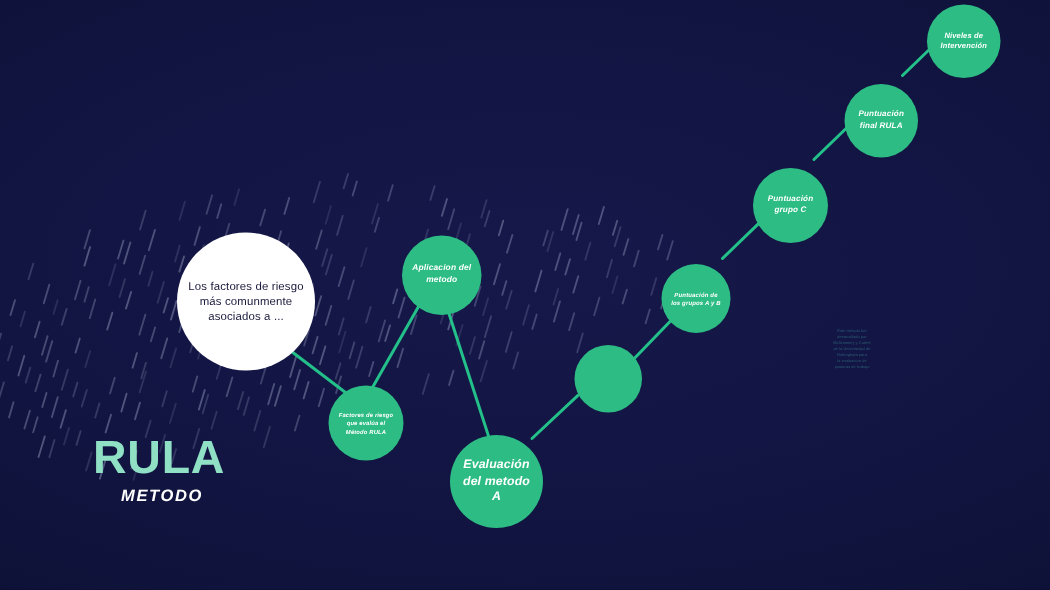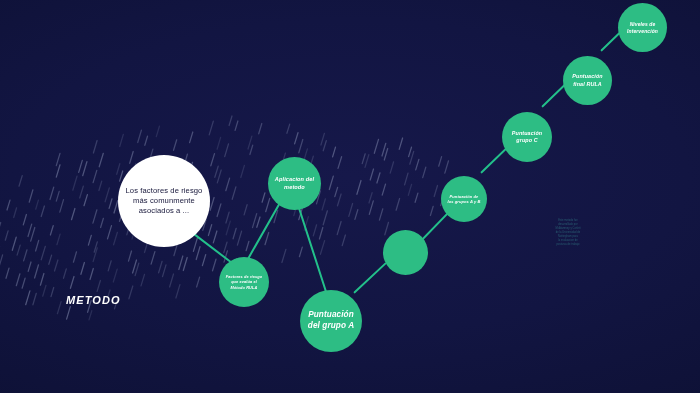--- a/index.html
+++ b/index.html
@@ -353,40 +353,41 @@
       <div class="node white" style="left: 118px; top: 155px; width: 92px; height: 92px; background: rgb(255, 255, 255);">
         <span class="node-label" style="font-size: 7.6px;">Los factores de riesgo más comunmente asociados a ...</span>
       </div>
       <div class="node green" style="left: 219px; top: 257px; width: 50px; height: 50px; background: rgb(45, 189, 132);">
         <span class="node-label" style="font-size: 3.9px;">Factores de riesgo que evalúa el Método RULA</span>
       </div>
       <div class="node green" style="left: 268px; top: 157px; width: 53px; height: 53px; background: rgb(45, 189, 132);">
         <span class="node-label" style="font-size: 5.6px;">Aplicacion del metodo</span>
       </div>
       <div class="node green" style="left: 300px; top: 290px; width: 62px; height: 62px; background: rgb(45, 189, 132);">
-        <span class="node-label" style="font-size: 8.2px;">Puntuación del grupo A</span>
+        <span class="node-label" style="font-size: 8.2px;">Evaluación del metodo A</span>
       </div>
       <div class="node green" style="left: 383px; top: 230px; width: 45px; height: 45px; background: rgb(45, 189, 132);">
         <span class="node-label" style="font-size: 5px;"></span>
       </div>
       <div class="node green" style="left: 441px; top: 176px; width: 46px; height: 46px; background: rgb(45, 189, 132);">
         <span class="node-label" style="font-size: 4px;">Puntuación de los grupos A y B</span>
       </div>
       <div class="node green" style="left: 502px; top: 112px; width: 50px; height: 50px; background: rgb(45, 189, 132);">
         <span class="node-label" style="font-size: 5.4px;">Puntuación grupo C</span>
       </div>
       <div class="node green" style="left: 563px; top: 56px; width: 49px; height: 49px; background: rgb(45, 189, 132);">
         <span class="node-label" style="font-size: 5.4px;">Puntuación final RULA</span>
       </div>
       <div class="node green" style="left: 618px; top: 3px; width: 49px; height: 49px; background: rgb(45, 189, 132);">
         <span class="node-label" style="font-size: 5px;">Niveles de Intervención</span>
       </div>
     </div>
 
   <div id="title-block">
+    <div id="main-title">RULA</div>
     <div id="sub-title">METODO</div>
   </div>
 
   <div id="faint-note">Este metodo fue
 desarrollado por
 McAtamney y Corlett
 de la Universidad de
 Nottingham para
 la evaluacion de
 posturas de trabajo</div>

